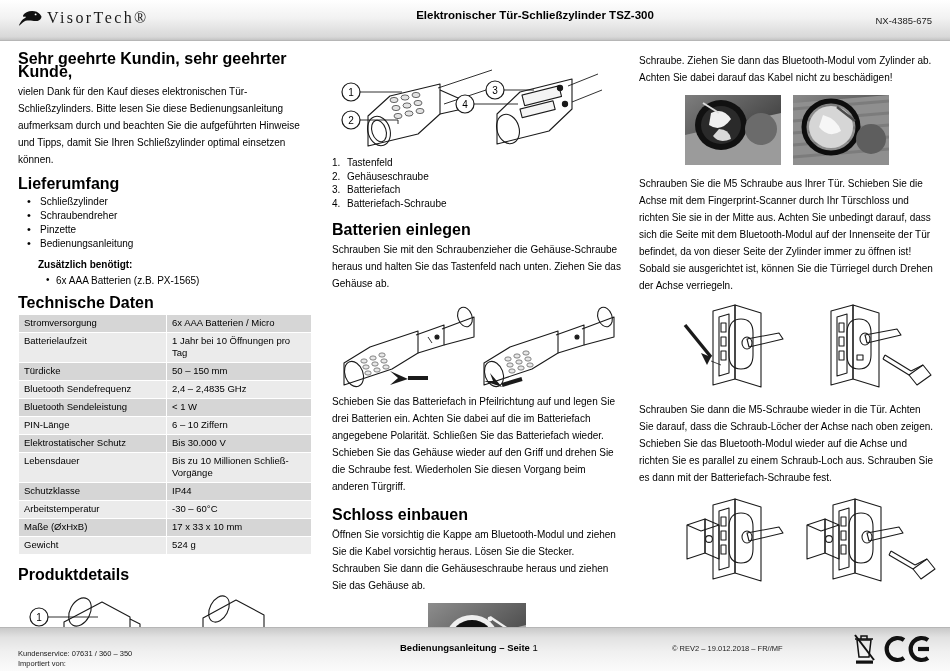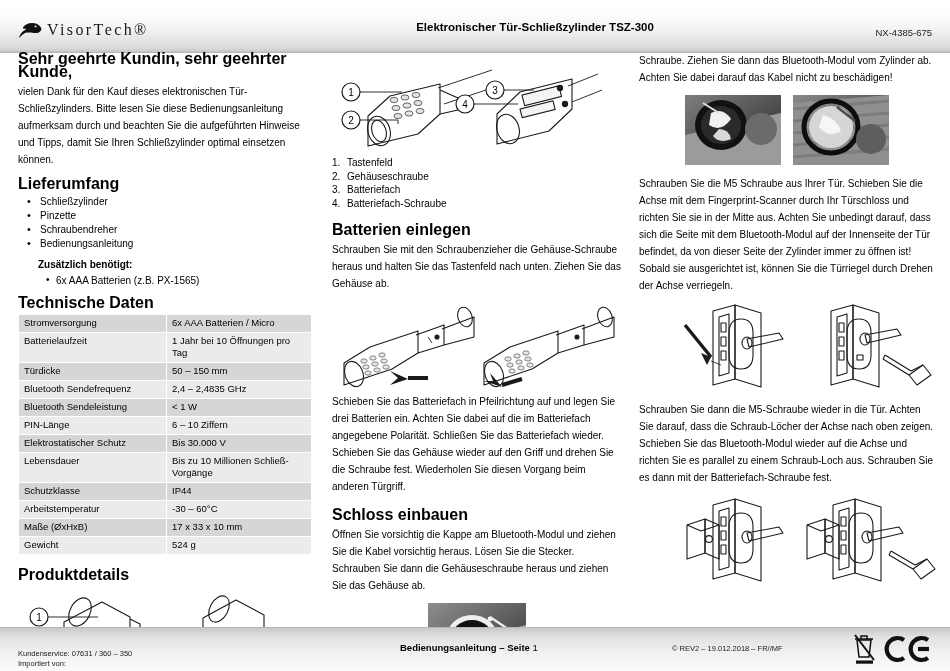--- a/index.html
+++ b/index.html
@@ -13,21 +13,21 @@
     height: 671px;
     font-family: "Liberation Sans", sans-serif;
     color: #000000;
     position: relative;
     overflow: hidden;
   }
 
   
   .page-header {
     position: absolute;
-    left: 0; top: 12px;
+    left: 0; top: 0;
     width: 950px;
     height: 40px;
     background: linear-gradient(to bottom, #ffffff 0%, #f2f2f2 45%, #d8d8d8 92%, #c4c4c4 100%);
     border-bottom: 1px solid #b6b6b6;
   }
   .logo-block {
     position: absolute;
     left: 18px; top: 9px;
     display: flex;
     align-items: center;
@@ -228,22 +228,22 @@
 </div>
 
 <div class="col col-left">
 
   <h2 class="sec">Sehr geehrte Kundin, sehr geehrter Kunde,</h2>
   <p class="body">vielen Dank für den Kauf dieses elektronischen Tür-Schließzylinders. Bitte lesen Sie diese Bedienungsanleitung aufmerksam durch und beachten Sie die aufgeführten Hinweise und Tipps, damit Sie Ihren Schließzylinder optimal einsetzen können.</p>
 
   <h2 class="sec">Lieferumfang</h2>
   <ul class="bullets">
     <li>Schließzylinder</li>
+    <li>Schraubendreher</li>
     <li>Pinzette</li>
-    <li>Schraubendreher</li>
     <li>Bedienungsanleitung</li>
   </ul>
 
   <div class="sub-need">Zusätzlich benötigt:</div>
   <ul class="subbullets">
     <li>6x AAA Batterien (z.B. PX-1565)</li>
   </ul>
 
   <h2 class="sec">Technische Daten</h2>
   <table class="specs">

